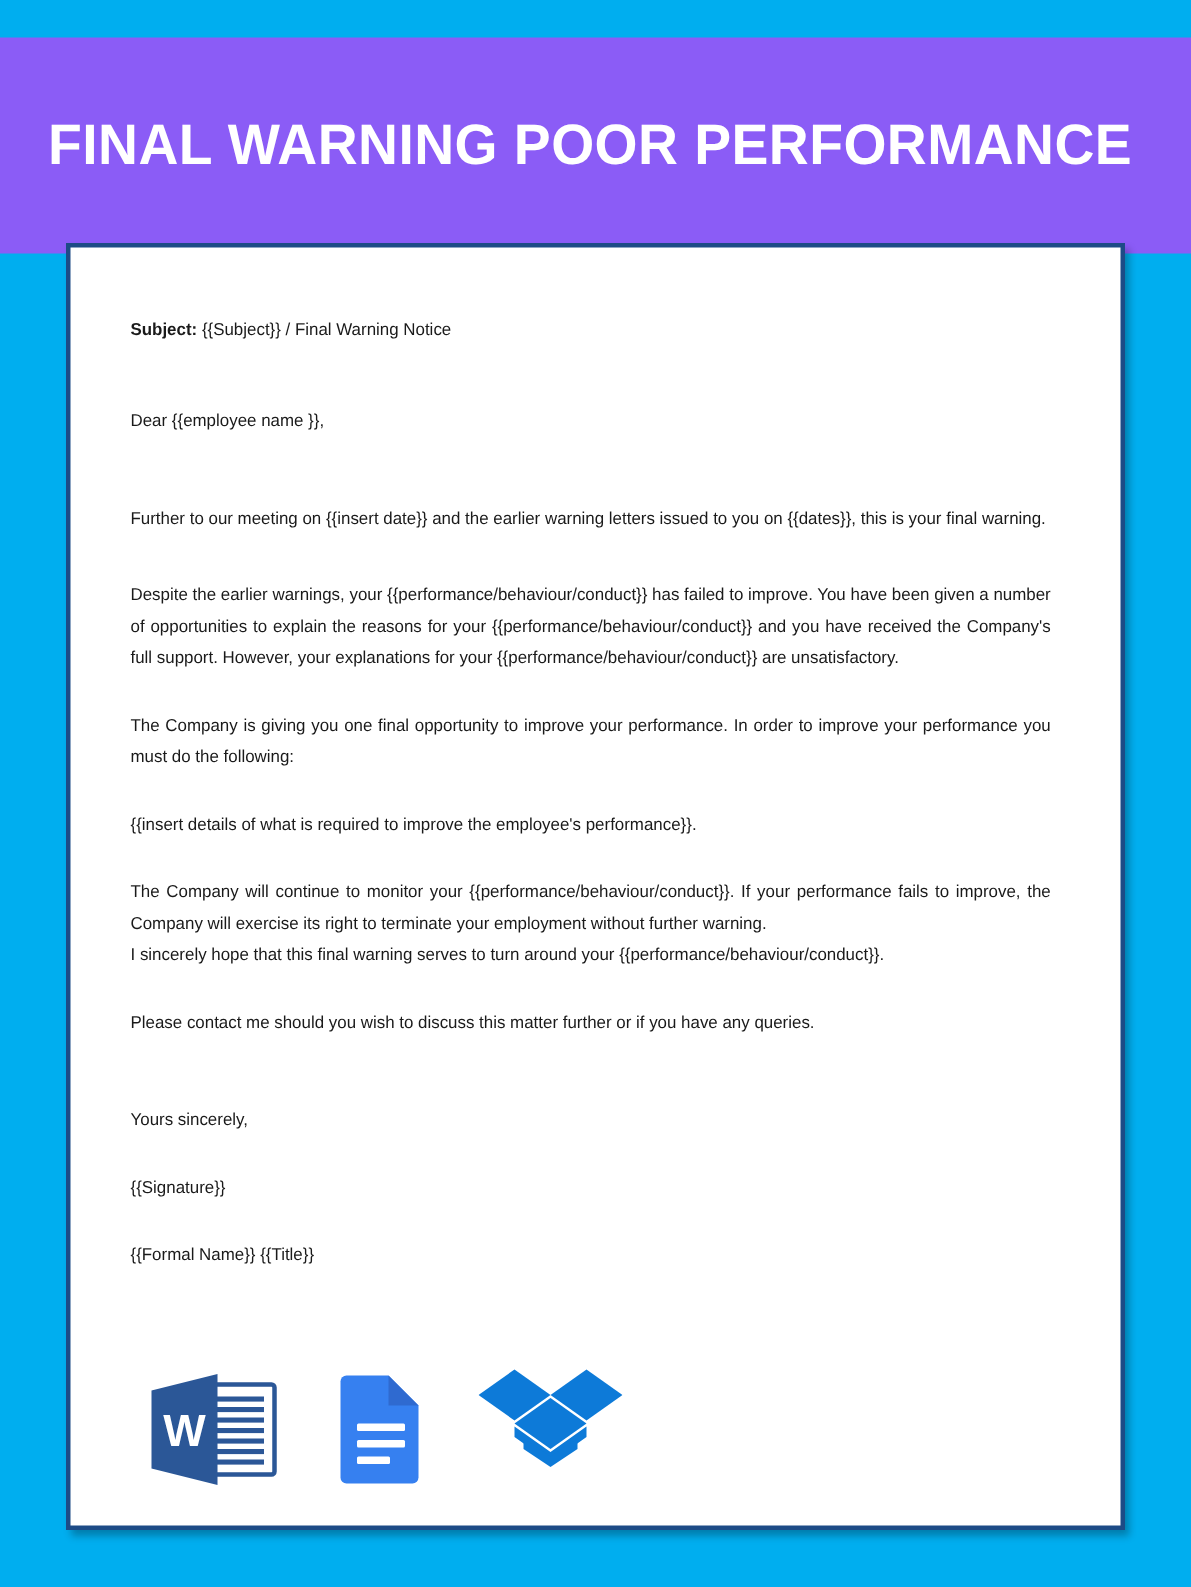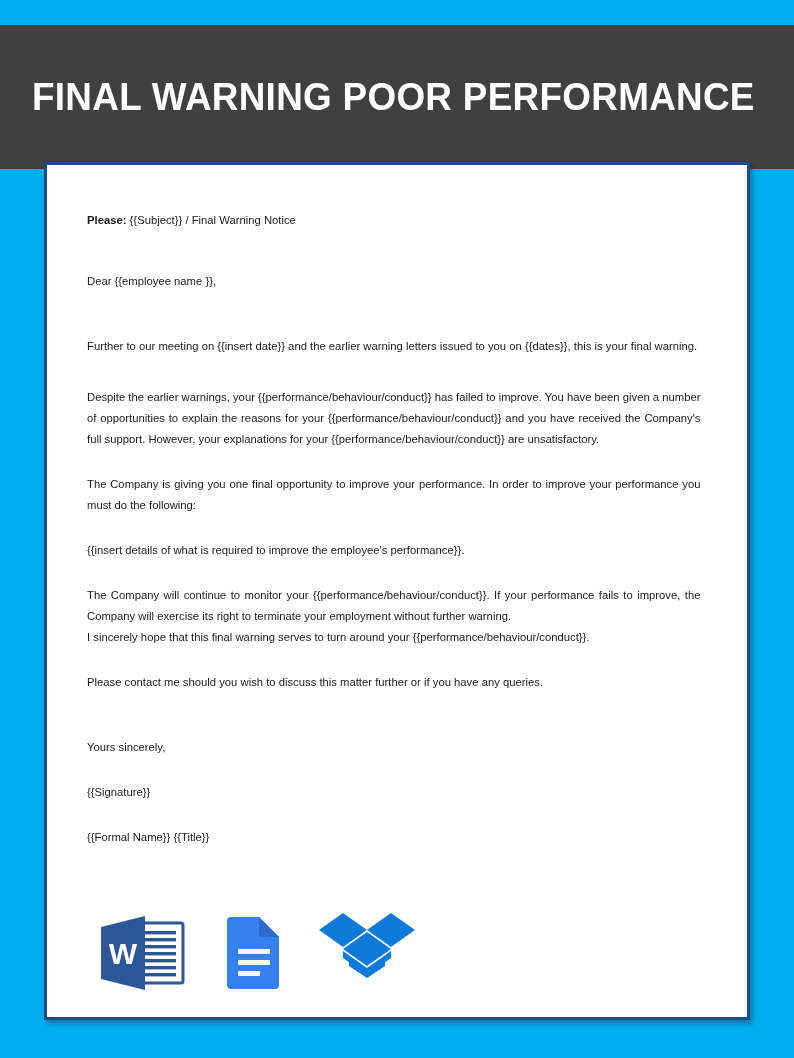--- a/index.html
+++ b/index.html
@@ -19,21 +19,21 @@
     height: 1058px;
     background: #00aeef;
   }
   
   .banner {
     position: absolute;
     left: 0;
     top: 25px;
     width: 794px;
     height: 144px;
-    background: #404040;
+    background: #8b5cf6;
     display: flex;
     align-items: center;
   }
   .banner-title {
     color: #ffffff;
     font-family: "Liberation Sans Narrow", "Liberation Sans", sans-serif;
     font-weight: bold;
     font-size: 38px;
     letter-spacing: 0.3px;
     padding-left: 33px;
@@ -96,21 +96,21 @@
 <div class="page-wrap">
 
   <div class="banner">
     <div class="banner-title">FINAL WARNING POOR PERFORMANCE</div>
   </div>
 
   <div class="sheet">
 
     <div class="doc-body">
 
-      <p class="p-left"><span class="bold">Please:</span><span> {{Subject}} / Final Warning Notice</span></p>
+      <p class="p-left"><span class="bold">Subject:</span><span> {{Subject}} / Final Warning Notice</span></p>
 
       <p class="p-left gap-40">Dear {{employee name }},</p>
 
       <p class="gap-44">Further to our meeting on {{insert date}} and the earlier warning letters issued to you on {{dates}}, this is your final warning.</p>
 
       <p class="gap-30">Despite the earlier warnings, your {{performance/behaviour/conduct}} has failed to improve. You have been given a number of opportunities to explain the reasons for your {{performance/behaviour/conduct}} and you have received the Company's full support. However, your explanations for your {{performance/behaviour/conduct}} are unsatisfactory.</p>
 
       <p class="gap-24">The Company is giving you one final opportunity to improve your performance. In order to improve your performance you must do the following:</p>
 
       <p class="p-left gap-24">{{insert details of what is required to improve the employee's performance}}.</p>

